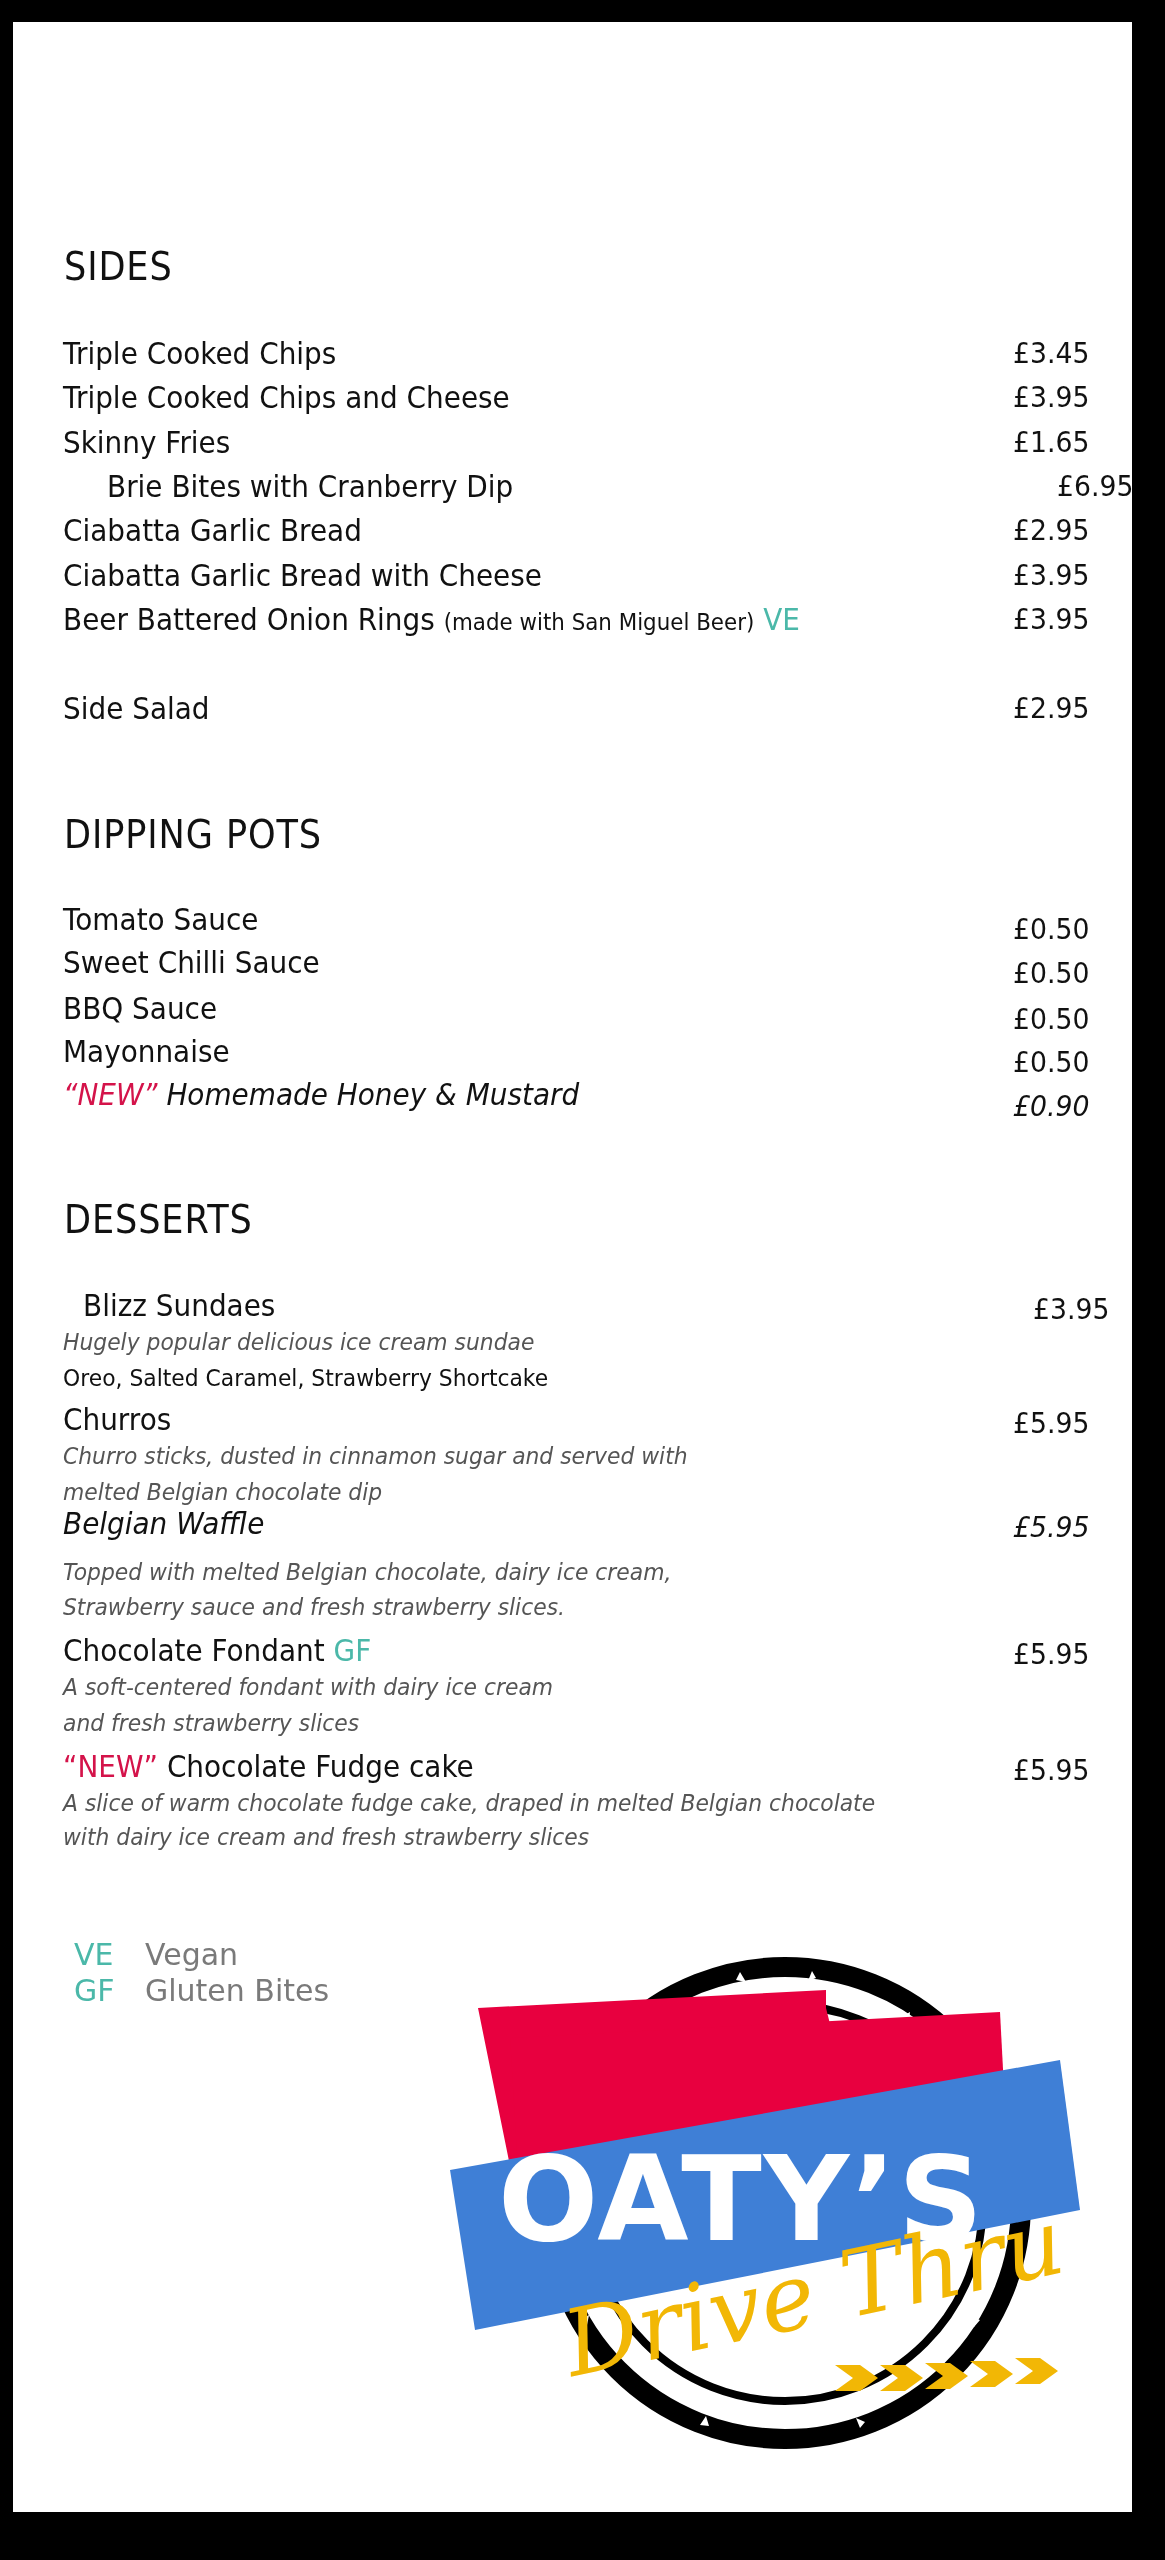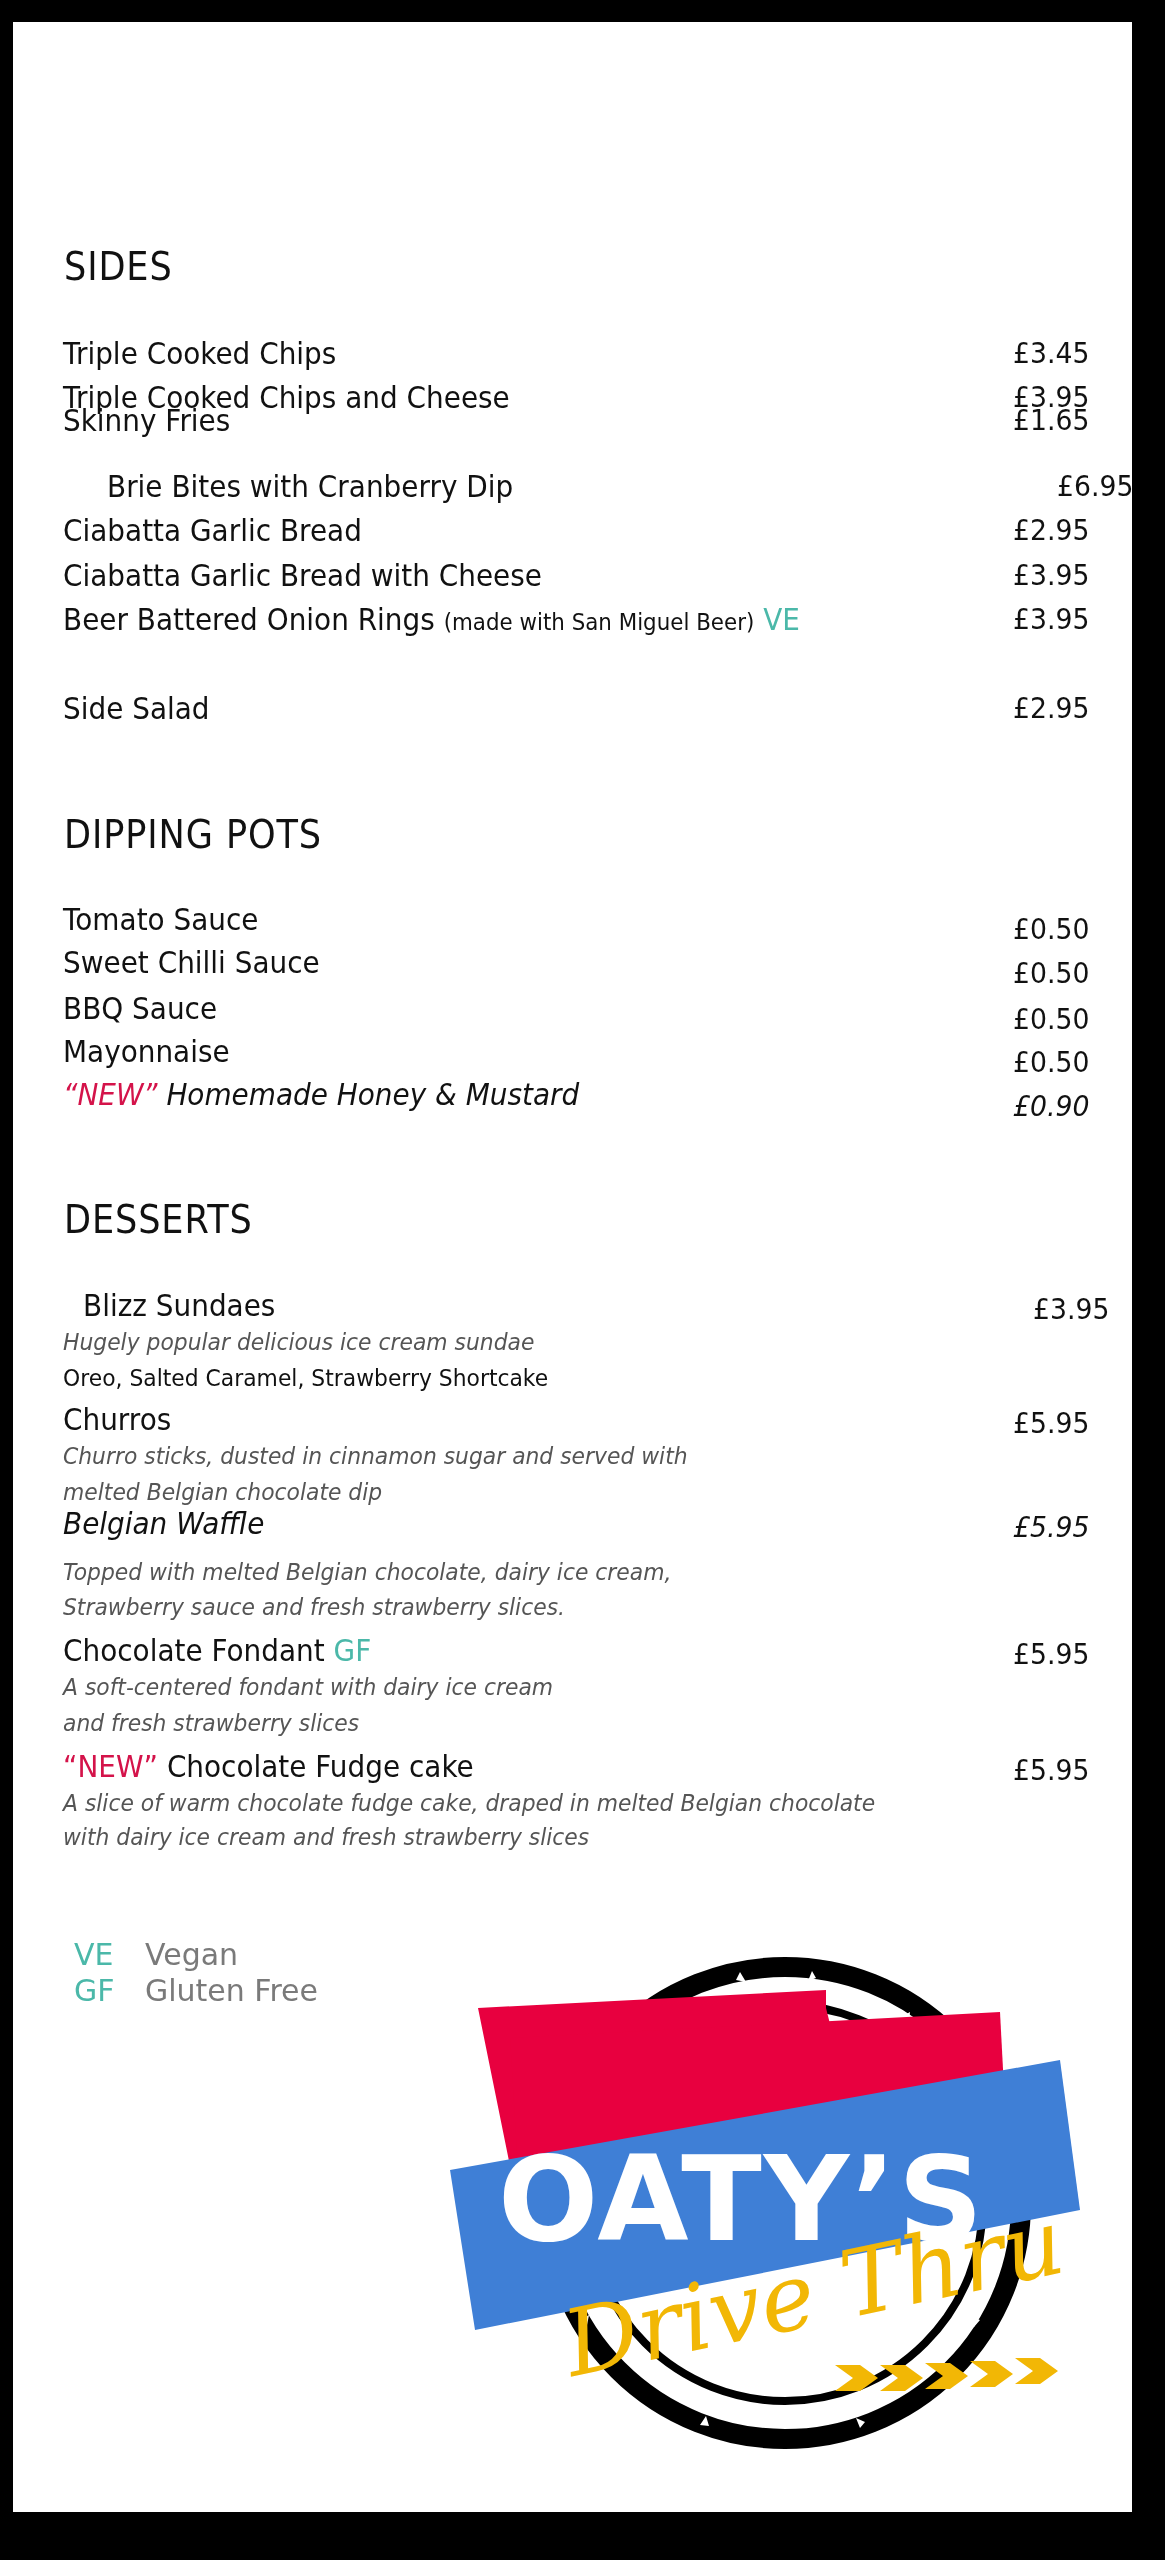--- a/index.html
+++ b/index.html
@@ -62,21 +62,21 @@
   <div class="section-title" style="top:222px;">SIDES</div>
 
   <div class="row" style="top:314px;">
     <span class="item-name">Triple Cooked Chips</span>
     <span class="price">£3.45</span>
   </div>
   <div class="row" style="top:358px;">
     <span class="item-name">Triple Cooked Chips and Cheese</span>
     <span class="price">£3.95</span>
   </div>
-  <div class="row" style="top:381px;">
+  <div class="row" style="top:403px;">
     <span class="item-name">Skinny Fries</span>
     <span class="price">£1.65</span>
   </div>
   <div class="row" style="top:447px;margin-left:44px;">
     <span class="item-name">Brie Bites with Cranberry Dip</span>
     <span class="price">£6.95</span>
   </div>
   <div class="row" style="top:491px;">
     <span class="item-name">Ciabatta Garlic Bread</span>
     <span class="price">£2.95</span>
@@ -163,21 +163,21 @@
       <span>Chocolate Fudge cake</span>
     </span>
     <span class="price" style="top:4px;">£5.95</span>
   </div>
   <div class="desc" style="top:1767px;">A slice of warm chocolate fudge cake, draped in melted Belgian chocolate</div>
   <div class="desc" style="top:1801px;">with dairy ice cream and fresh strawberry slices</div>
 
   <div class="legend-code" style="top:1915px;">VE</div>
   <div class="legend-label" style="top:1915px;">Vegan</div>
   <div class="legend-code" style="top:1951px;">GF</div>
-  <div class="legend-label" style="top:1951px;">Gluten Free</div>
+  <div class="legend-label" style="top:1951px;">Gluten Bites</div>
 
 </div>
 
 <div class="logo">
   <svg width="680" height="560" viewBox="0 0 680 560" xmlns="http://www.w3.org/2000/svg">
 
     <g>
       <circle cx="345" cy="283" r="236" fill="none" stroke="#000" stroke-width="20"></circle>
       <circle cx="345" cy="283" r="198" fill="none" stroke="#000" stroke-width="8"></circle>
 

